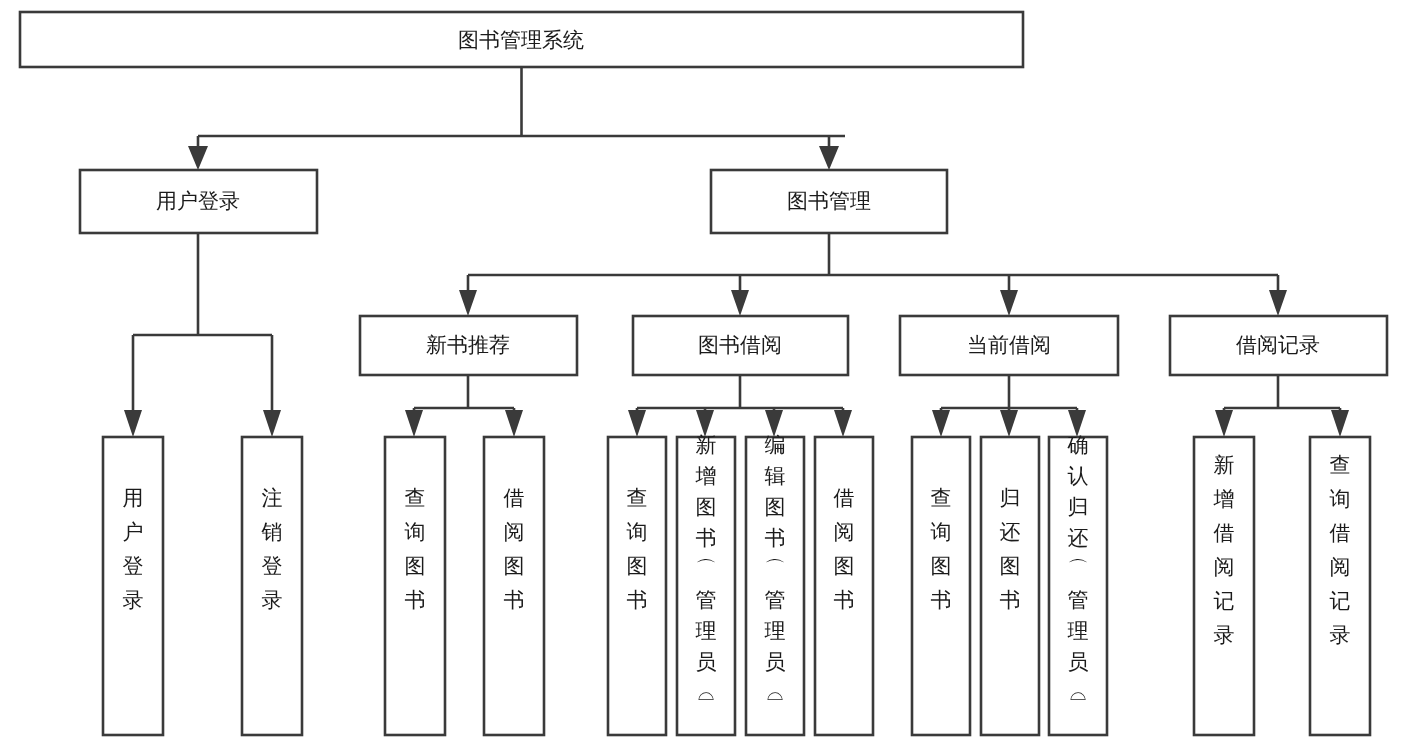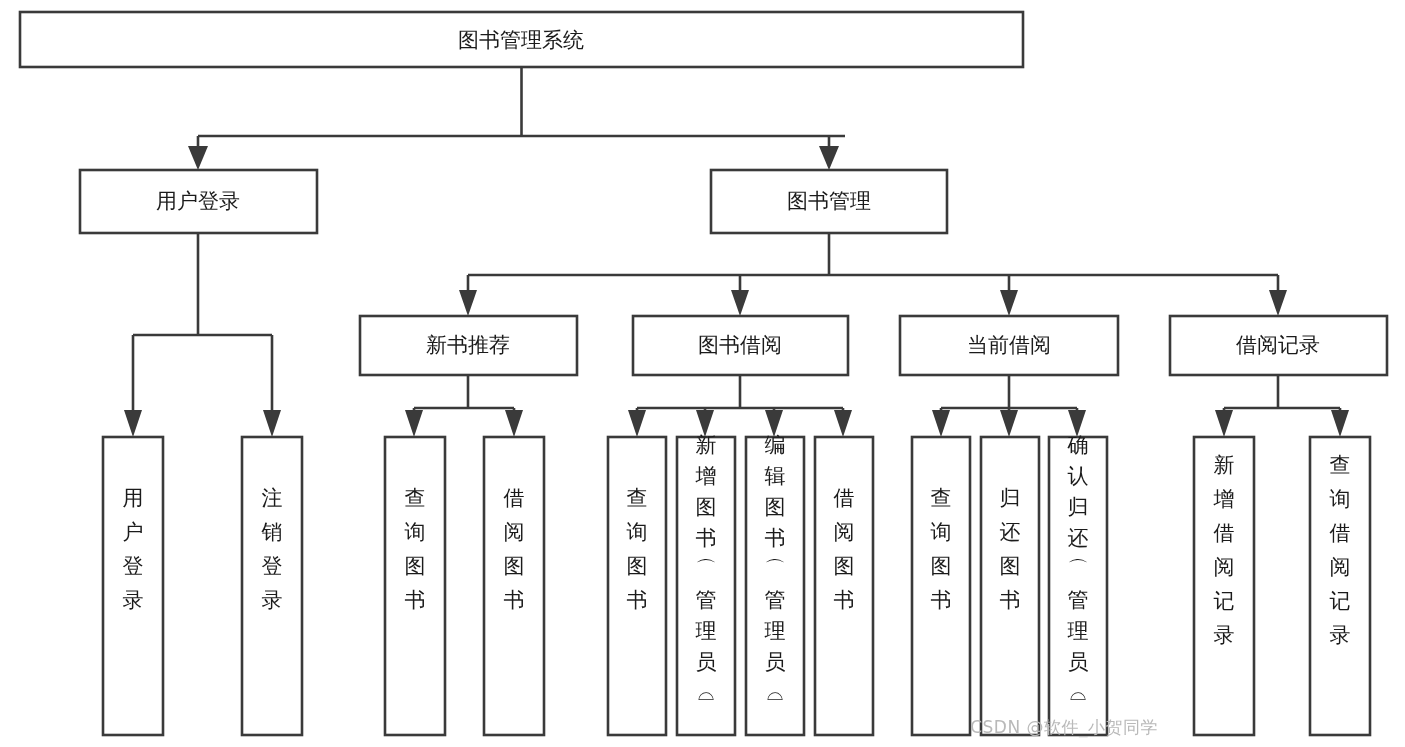--- a/index.html
+++ b/index.html
@@ -223,14 +223,13 @@
       <rect class="node-box" x="1194" y="437" width="60" height="298"></rect>
       <text class="node-label-v" x="1224" y="472"><tspan x="1224" dy="0">新</tspan><tspan x="1224" dy="34">增</tspan><tspan x="1224" dy="34">借</tspan><tspan x="1224" dy="34">阅</tspan><tspan x="1224" dy="34">记</tspan><tspan x="1224" dy="34">录</tspan></text>
     </g>
     <g>
       <rect class="node-box" x="1310" y="437" width="60" height="298"></rect>
       <text class="node-label-v" x="1340" y="472"><tspan x="1340" dy="0">查</tspan><tspan x="1340" dy="34">询</tspan><tspan x="1340" dy="34">借</tspan><tspan x="1340" dy="34">阅</tspan><tspan x="1340" dy="34">记</tspan><tspan x="1340" dy="34">录</tspan></text>
     </g>
 
   </svg>
 
-  <div class="watermark-text">CSDN @软件_小贺同学</div>
 </div>
 
 </body></html>

